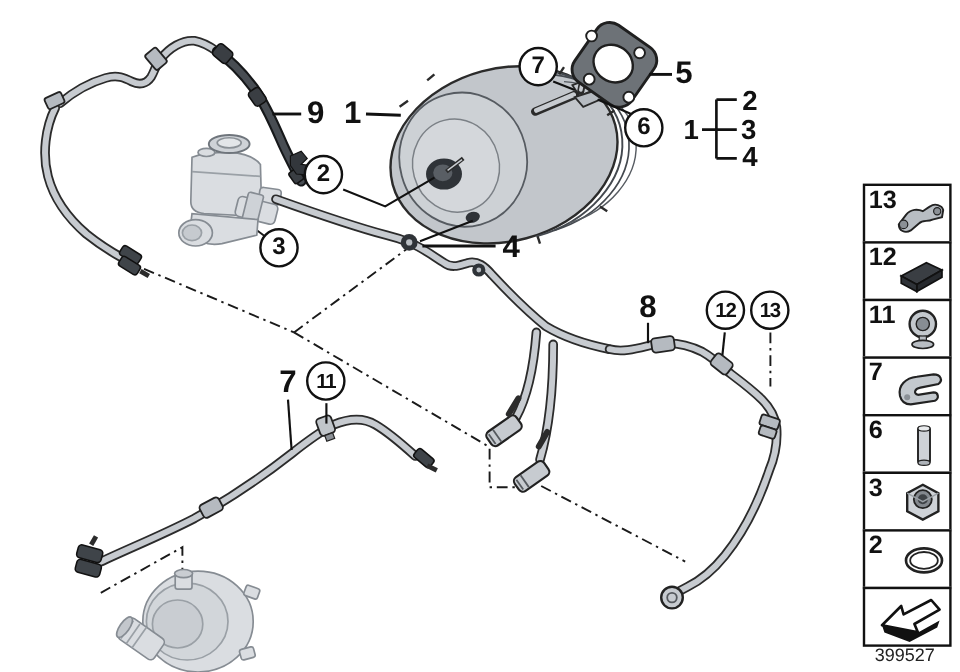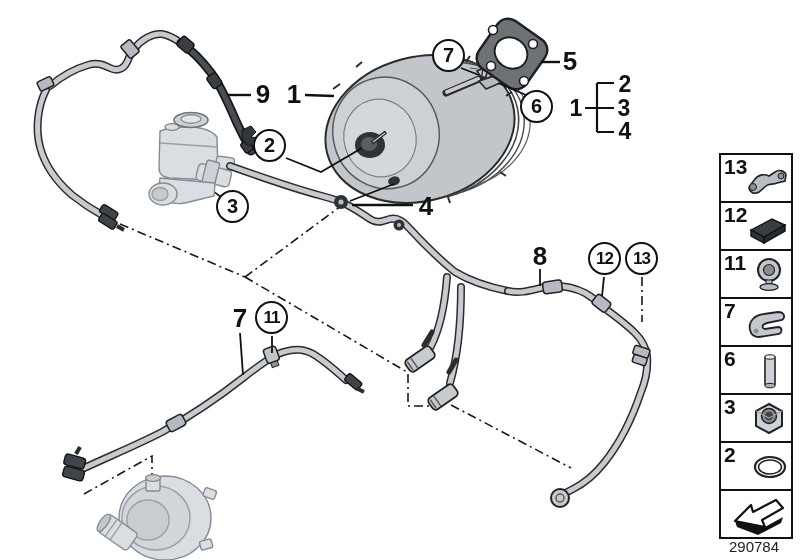--- a/index.html
+++ b/index.html
@@ -305,14 +305,14 @@
     </div>
 
     <div class="cell arrowcell">
       <svg width="60" height="44" viewBox="0 0 60 44">
         <path d="M7,27 L23,11 L25,18 L48,6 L55,14 L34,26 L37,33 Z" fill="#fff" stroke="#111" stroke-width="2.2" stroke-linejoin="round"></path>
         <path d="M7,27 L37,33 L55,23 L53,29 L30,41 L9,33 Z" fill="#111"></path>
       </svg>
     </div>
   </div>
 
-  <div class="drawno">290784</div>
+  <div class="drawno">399527</div>
 </div>
 
 </body></html>

